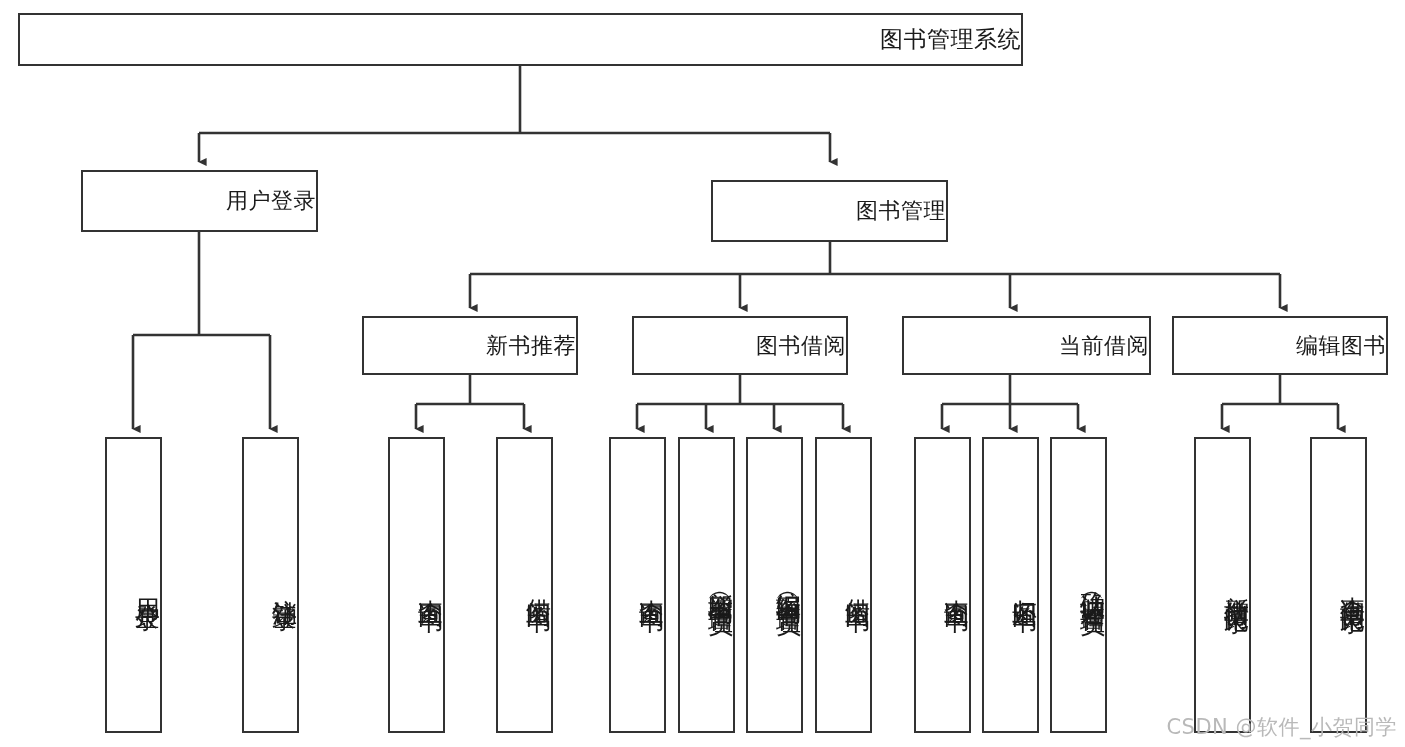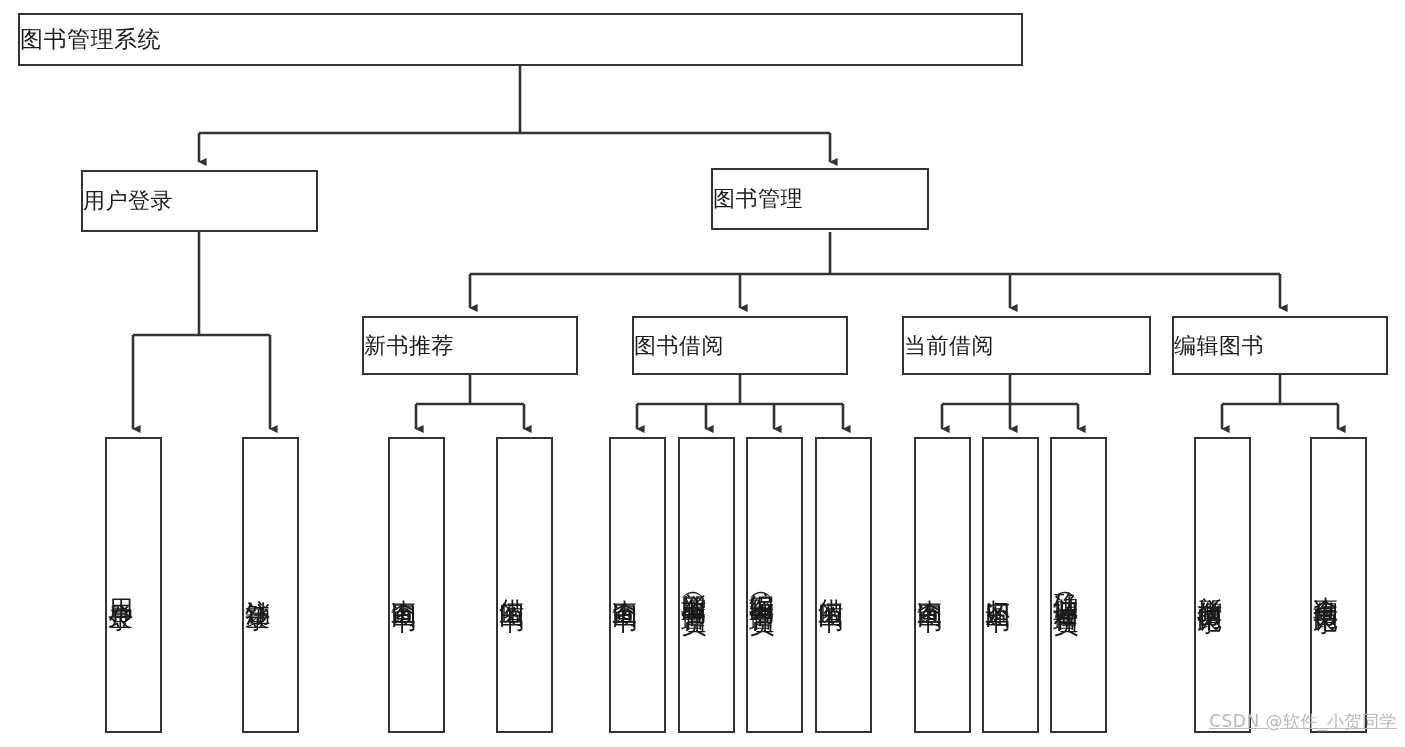--- a/index.html
+++ b/index.html
@@ -28,21 +28,21 @@
     pointer-events: none;
   }
   
   .node {
     position: absolute;
     box-sizing: border-box;
     background: #ffffff;
     border: 2px solid #333333;
     display: flex;
     align-items: center;
-    justify-content: flex-start;
+    justify-content: flex-end;
     z-index: 2;
   }
   .node .node-label {
     color: #1a1a1a;
     line-height: 1.18;
     text-align: center;
     letter-spacing: 0.5px;
     white-space: nowrap;
   }
   
@@ -59,27 +59,26 @@
     font-size: 25px;
     line-height: 1.05;
     letter-spacing: 3px;
     white-space: nowrap;
     max-height: 270px;
   }
   
   #watermark {
     position: absolute;
     right: 8px;
-    bottom: 14px;
-    font-size: 17px;
+    bottom: 6px;
+    font-size: 21px;
     color: #b9b9b9;
     letter-spacing: 0.5px;
     z-index: 3;
     white-space: nowrap;
-    text-decoration: underline;
   }
 </style>
 </head>
 <body>
 
 <div id="diagram-root">
 
   <svg id="connectors" viewBox="0 0 1405 747" xmlns="http://www.w3.org/2000/svg">
     <defs>
       <marker id="arrowhead" markerWidth="9" markerHeight="9" refX="4.2" refY="7.6" orient="auto" markerUnits="userSpaceOnUse">
@@ -131,21 +130,21 @@
   </svg>
 
   <div class="node root" style="left:18px; top:13px; width:1005px; height:53px;">
     <span class="node-label">图书管理系统</span>
   </div>
 
   <div class="node branch" style="left:81px; top:170px; width:237px; height:62px;">
     <span class="node-label">用户登录</span>
   </div>
 
-  <div class="node branch" style="left:711px; top:168px; width:218px; height:62px;">
+  <div class="node branch" style="left:711px; top:180px; width:237px; height:62px;">
     <span class="node-label">图书管理</span>
   </div>
 
   <div class="node branch" style="left:632px; top:316px; width:216px; height:59px;">
     <span class="node-label">图书借阅</span>
   </div>
 
   <div class="node branch" style="left:362px; top:316px; width:216px; height:59px;">
     <span class="node-label">新书推荐</span>
   </div>

